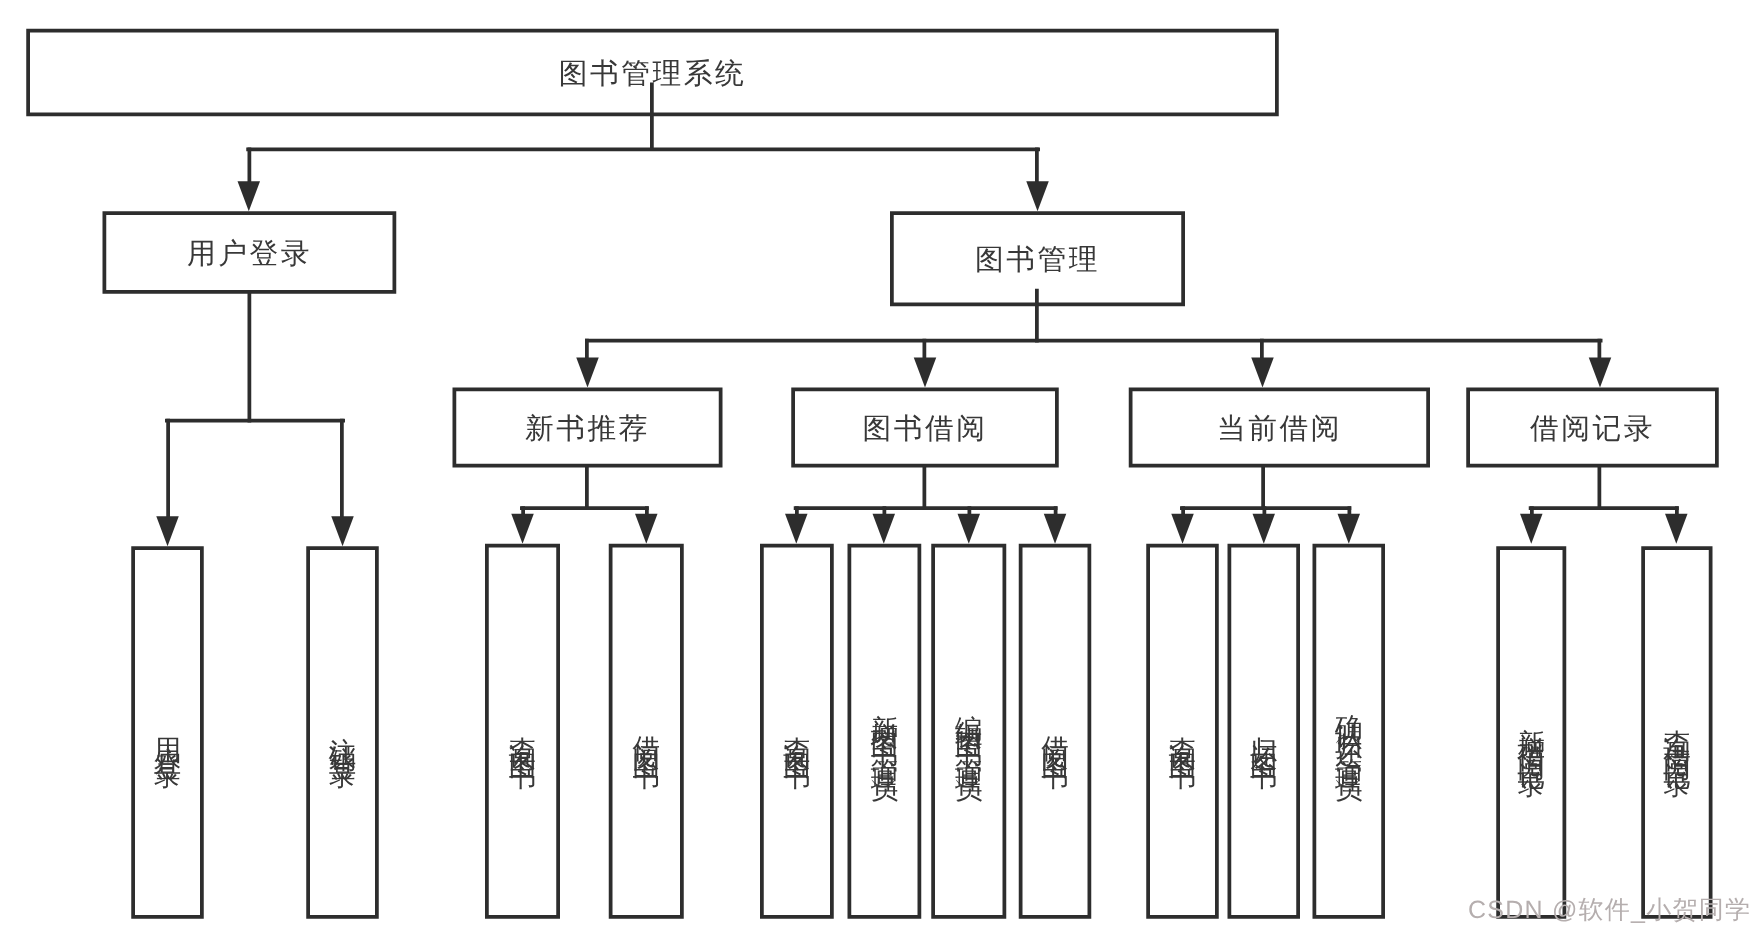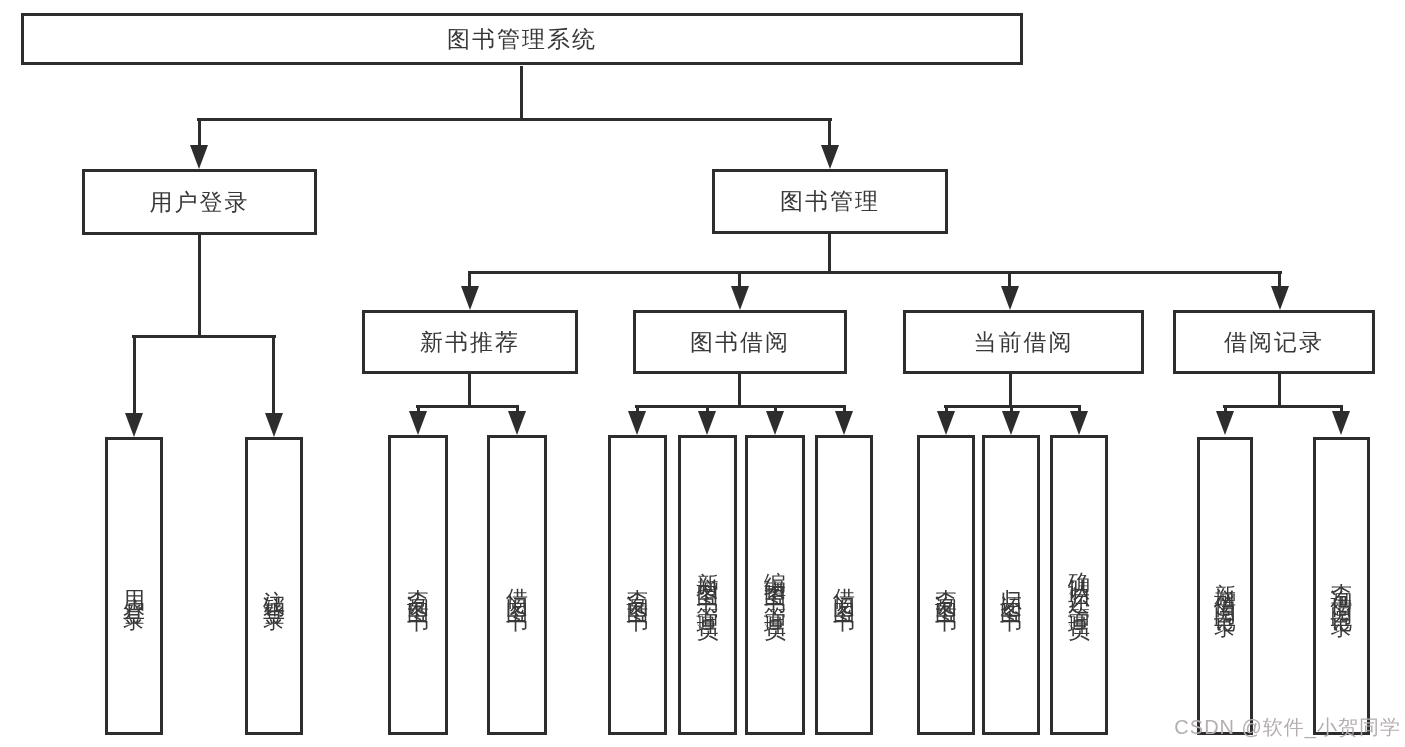--- a/index.html
+++ b/index.html
@@ -64,31 +64,31 @@
     white-space: nowrap;
     z-index: 5;
     text-align: right;
   }
 </style>
 </head>
 <body>
 
 <div class="canvas">
 
-  <div class="box h" style="left:21px;top:13px;width:1002px;height:52px">图书管理系统</div>
+  <div class="box h" style="left:21px;top:23px;width:1002px;height:70px">图书管理系统</div>
 
   <div class="line vline" style="left:520px;top:66px;height:54px"></div>
   <div class="line hline" style="left:197px;top:118px;width:635px"></div>
   <div class="line vline" style="left:198px;top:118px;height:30px"></div>
   <div class="arrow" style="left:190px;top:145px"></div>
   <div class="line vline" style="left:828px;top:118px;height:30px"></div>
   <div class="arrow" style="left:821px;top:145px"></div>
 
   <div class="box h" style="left:82px;top:169px;width:235px;height:66px">用户登录</div>
-  <div class="box h" style="left:712px;top:169px;width:236px;height:65px">图书管理</div>
+  <div class="box h" style="left:712px;top:169px;width:236px;height:76px">图书管理</div>
 
   <div class="line vline" style="left:198px;top:233px;height:105px"></div>
   <div class="line hline" style="left:132px;top:335px;width:144px"></div>
   <div class="line vline" style="left:133px;top:335px;height:80px"></div>
   <div class="arrow" style="left:125px;top:413px"></div>
   <div class="line vline" style="left:272px;top:335px;height:80px"></div>
   <div class="arrow" style="left:265px;top:413px"></div>
 
   <div class="line vline" style="left:828px;top:231px;height:43px"></div>
   <div class="line hline" style="left:468px;top:271px;width:814px"></div>

